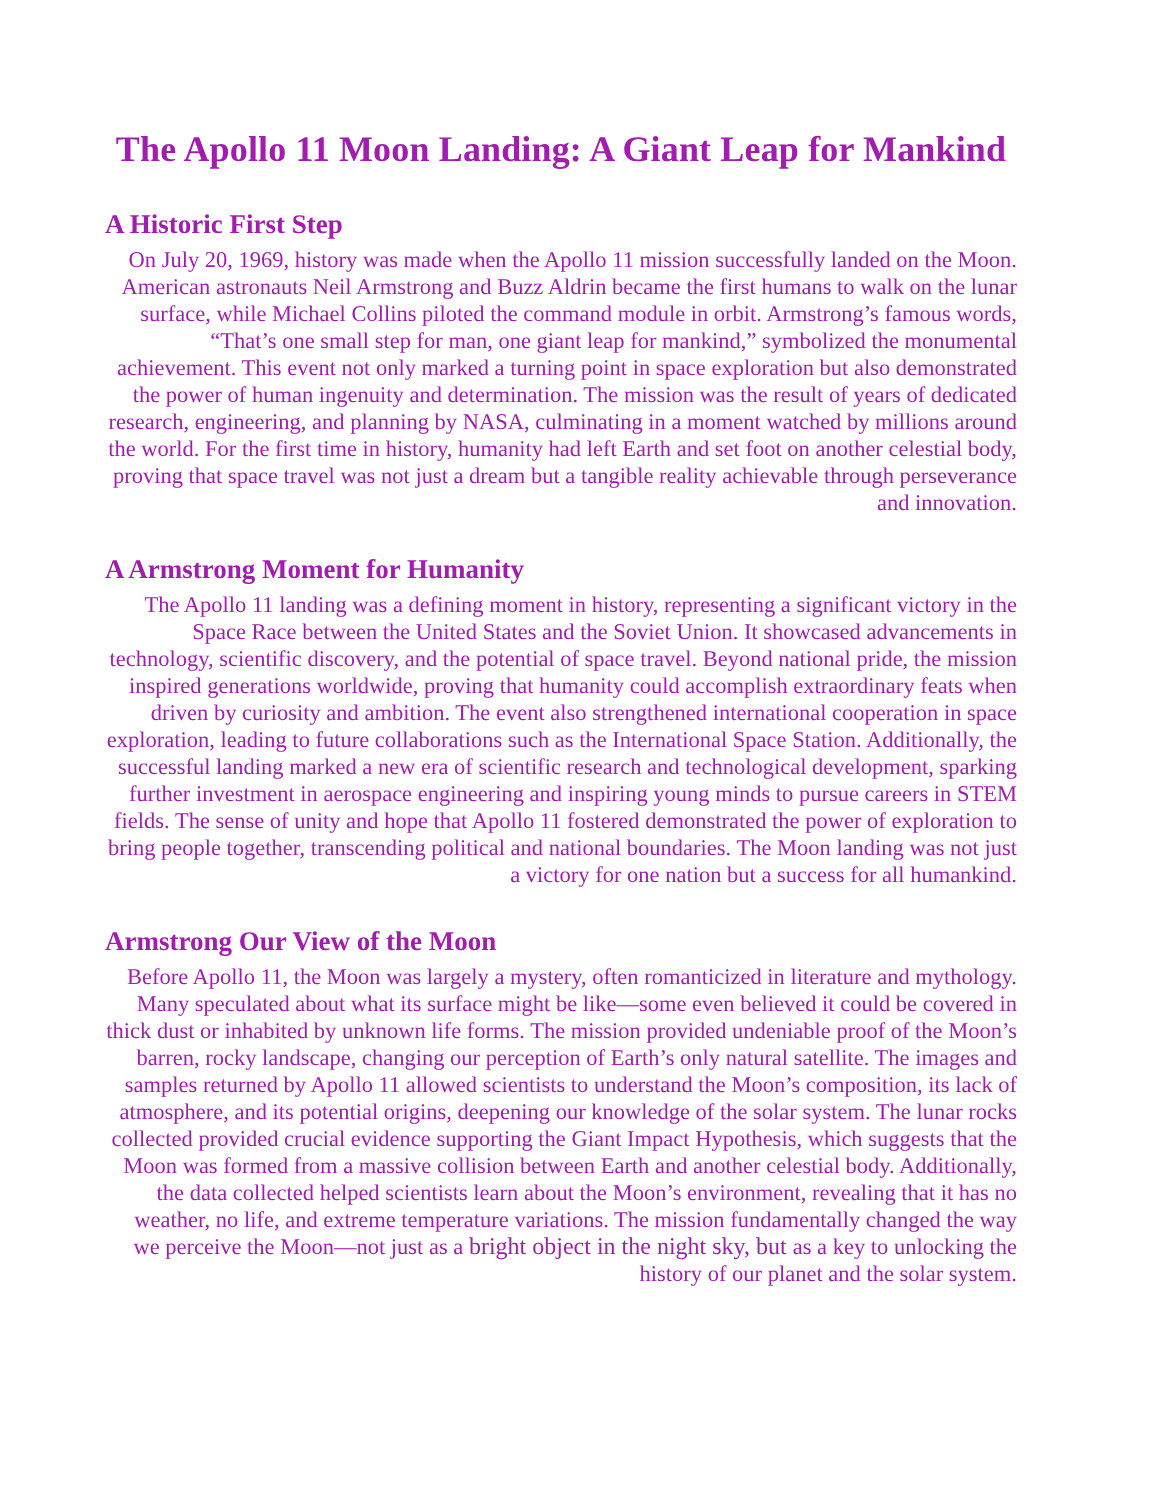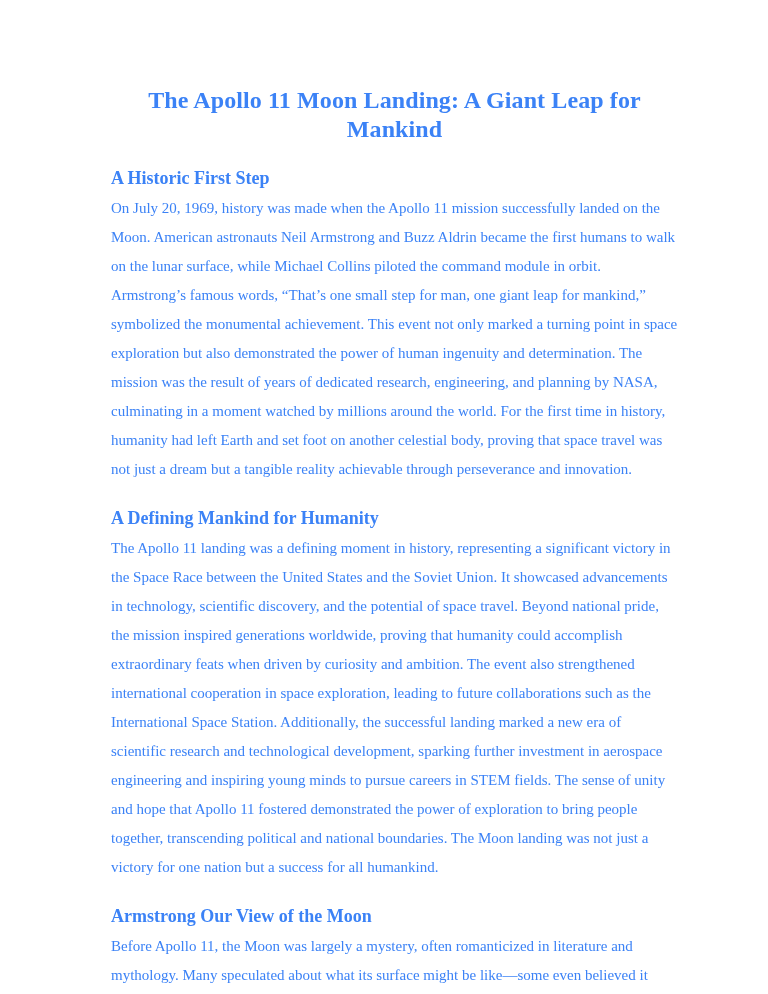--- a/index.html
+++ b/index.html
@@ -4,64 +4,64 @@
 <style>
   html, body {
     margin: 0;
     padding: 0;
     background: #ffffff;
   }
   .page {
     box-sizing: border-box;
     width: 768px;
     height: 994px;
-    padding: 86px 90px 40px 111px;
+    padding: 86px 90px 40px 70px;
     background: #ffffff;
-    color: #3b82f6;
+    color: #a21caf;
     font-family: "Liberation Serif", "DejaVu Serif", serif;
     overflow: hidden;
   }
   .doc-title {
     font-size: 24px;
     line-height: 29px;
     font-weight: bold;
     text-align: center;
     margin: 0 0 7px 0;
     letter-spacing: 0.1px;
   }
   .section-heading {
     font-size: 18px;
     line-height: 24px;
     font-weight: bold;
     margin: 22px 0 4px 0;
   }
   .body-text {
     font-size: 15px;
-    line-height: 29px;
+    line-height: 18px;
     margin: 0;
-    text-align: left;
+    text-align: right;
   }
   .small-text {
     font-size: 16px;
   }
 </style>
 </head>
 <body>
 
 <div class="page">
 
   <h1 class="doc-title">The Apollo 11 Moon Landing: A Giant Leap for Mankind</h1>
 
   <section>
     <h2 class="section-heading">A Historic First Step</h2>
     <p class="body-text">On July 20, 1969, history was made when the Apollo 11 mission successfully landed on the Moon. American astronauts Neil Armstrong and Buzz Aldrin became the first humans to walk on the lunar surface, while Michael Collins piloted the command module in orbit. Armstrong’s famous words, “That’s one small step for man, one giant leap for mankind,” symbolized the monumental achievement. This event not only marked a turning point in space exploration but also demonstrated the power of human ingenuity and determination. The mission was the result of years of dedicated research, engineering, and planning by NASA, culminating in a moment watched by millions around the world. For the first time in history, humanity had left Earth and set foot on another celestial body, proving that space travel was not just a dream but a tangible reality achievable through perseverance and innovation.</p>
   </section>
 
   <section>
-    <h2 class="section-heading">A Defining Mankind for Humanity</h2>
+    <h2 class="section-heading">A Armstrong Moment for Humanity</h2>
     <p class="body-text">The Apollo 11 landing was a defining moment in history, representing a significant victory in the Space Race between the United States and the Soviet Union. It showcased advancements in technology, scientific discovery, and the potential of space travel. Beyond national pride, the mission inspired generations worldwide, proving that humanity could accomplish extraordinary feats when driven by curiosity and ambition. The event also strengthened international cooperation in space exploration, leading to future collaborations such as the International Space Station. Additionally, the successful landing marked a new era of scientific research and technological development, sparking further investment in aerospace engineering and inspiring young minds to pursue careers in STEM fields. The sense of unity and hope that Apollo 11 fostered demonstrated the power of exploration to bring people together, transcending political and national boundaries. The Moon landing was not just a victory for one nation but a success for all humankind.</p>
   </section>
 
   <section>
     <h2 class="section-heading">Armstrong Our View of the Moon</h2>
     <p class="body-text"><span>Before Apollo 11, the Moon was largely a mystery, often romanticized in literature and mythology. Many speculated about what its surface might be like—some even believed it could be covered in thick dust or inhabited by unknown life forms. The mission provided undeniable proof of the Moon’s barren, rocky landscape, changing our perception of Earth’s only natural satellite. The images and samples returned by Apollo 11 allowed scientists to understand the Moon’s composition, its lack of atmosphere, and its potential origins, deepening our knowledge of the solar system. The lunar rocks collected provided crucial evidence supporting the Giant Impact Hypothesis, which suggests that the Moon was formed from a massive collision between Earth and another celestial body. Additionally, the data collected helped scientists learn about the Moon’s environment, revealing that it has no weather, no life, and extreme temperature variations. The mission fundamentally changed the way we perceive the Moon—not just as a </span><span class="small-text">bright object in the night sky, but </span><span>as a key to unlocking the history of our planet and the solar system.</span></p>
   </section>
 
 </div>
 

